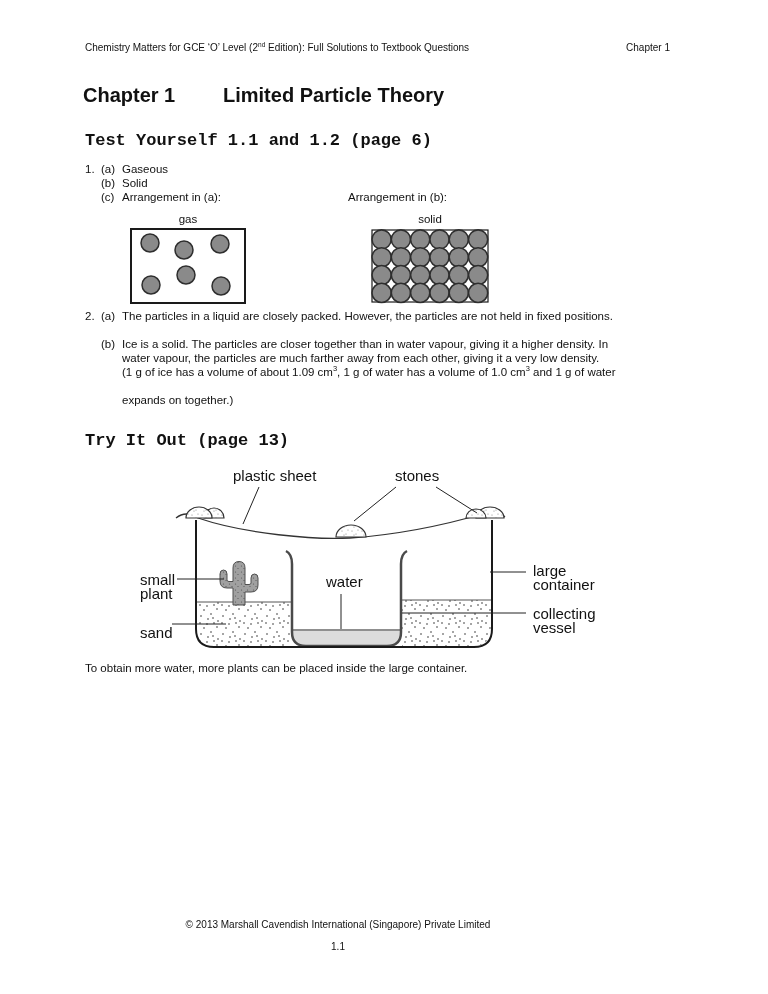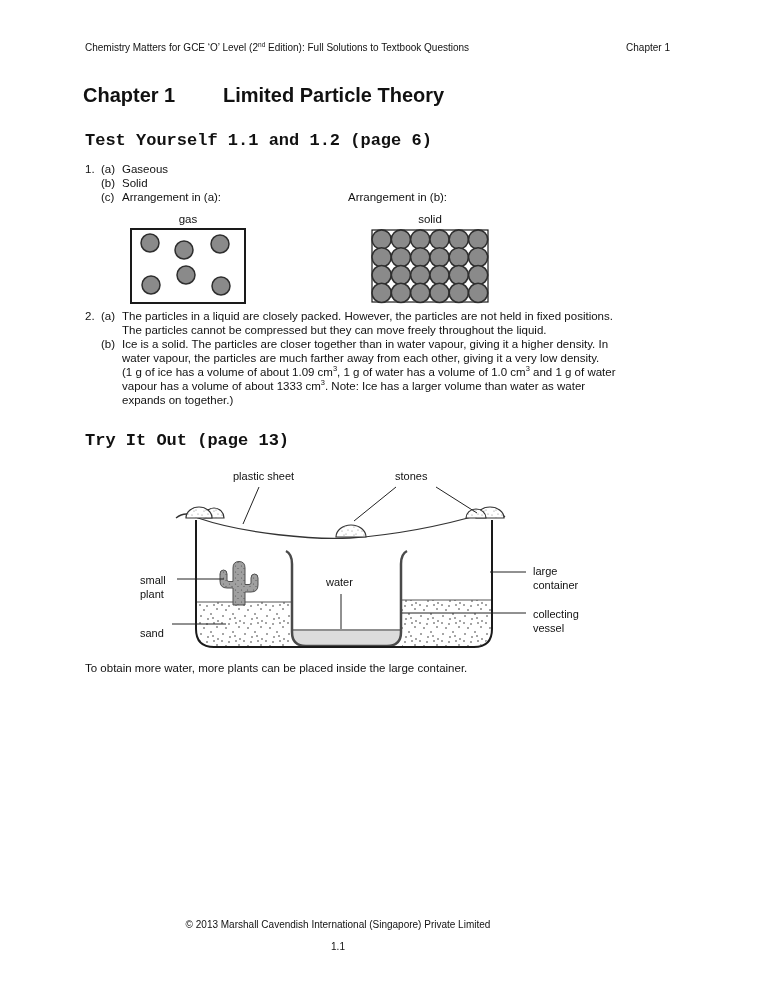--- a/index.html
+++ b/index.html
@@ -5,21 +5,21 @@
   html,body{margin:0;padding:0;background:#e8e8e8;}
   .page{
     position:relative;width:768px;height:994px;margin:0 auto;background:#ffffff;
     font-family:"Liberation Sans",sans-serif;color:#111;overflow:hidden;
   }
   .abs{position:absolute;}
   .hdr{font-size:10px;line-height:12px;white-space:nowrap;}
   .ttl{font-size:20px;font-weight:bold;white-space:nowrap;}
   .h2{font-size:17px;font-weight:bold;line-height:14px;white-space:nowrap;font-family:Liberation Mono, monospace;}
   .bd{font-size:11.5px;line-height:14px;white-space:nowrap;}
-  .lbl{font-size:11px;line-height:14px;white-space:nowrap;}
+  .lbl{font-size:15px;line-height:14px;white-space:nowrap;}
   .ftr{font-size:10px;line-height:12px;width:676px;text-align:center;}
   .boxlbl{font-size:11.5px;line-height:14px;text-align:center;}
   sup{font-size:0.65em;vertical-align:super;line-height:0;}
   svg{display:block;}
 </style>
 </head>
 <body>
 
 <div class="page">
 
@@ -139,26 +139,24 @@
     <line x1="177" y1="579" x2="224" y2="579" stroke="#222" stroke-width="1"></line>
     <line x1="172" y1="624" x2="226" y2="624" stroke="#222" stroke-width="1"></line>
     <line x1="341" y1="594" x2="341" y2="629" stroke="#222" stroke-width="1"></line>
     <line x1="490" y1="572" x2="526" y2="572" stroke="#222" stroke-width="1"></line>
     <line x1="402" y1="613" x2="526" y2="613" stroke="#222" stroke-width="1"></line>
   </svg>
 
   <div class="abs bd" style="left:85px;top:309px;">2.</div>
   <div class="abs bd" style="left:101px;top:309px;">(a)</div>
   <div class="abs bd" style="left:122px;top:309px;">The particles in a liquid are closely packed. However, the particles are not held in fixed positions.</div>
-  <div class="abs bd" style="left:122px;top:323px;">The particles cannot be compressed but they can move freely throughout the liquid.</div>
   <div class="abs bd" style="left:101px;top:337px;">(b)</div>
   <div class="abs bd" style="left:122px;top:351px;">water vapour, the particles are much farther away from each other, giving it a very low density.</div>
   <div class="abs bd" style="left:122px;top:337px;">Ice is a solid. The particles are closer together than in water vapour, giving it a higher density. In</div>
   <div class="abs bd" style="left:122px;top:365px;"><span>(1 g of ice has a volume of about 1.09 cm</span><sup>3</sup><span>, 1 g of water has a volume of 1.0 cm</span><sup>3</sup><span> and 1 g of water</span></div>
-  <div class="abs bd" style="left:122px;top:379px;"><span>vapour has a volume of about 1333 cm</span><sup>3</sup><span>. Note: Ice has a larger volume than water as water</span></div>
   <div class="abs bd" style="left:122px;top:393px;">expands on together.)</div>
 
   <div class="abs h2" style="left:85px;top:434px;">Try It Out (page 13)</div>
 
   <div class="abs lbl" style="left:233px;top:469px;">plastic sheet</div>
   <div class="abs lbl" style="left:395px;top:469px;">stones</div>
   <div class="abs lbl" style="left:140px;top:573px;">
     <div>small</div>
     <div>plant</div>
   </div>

